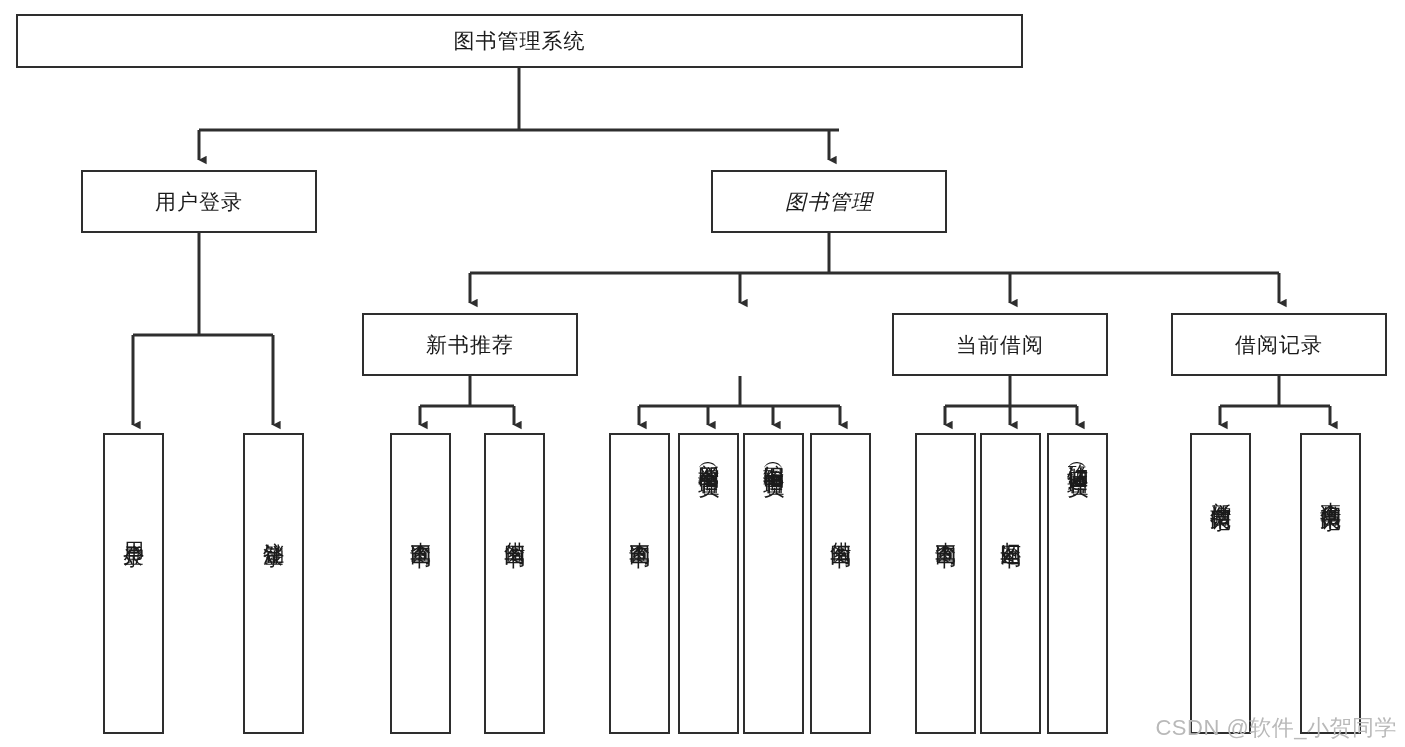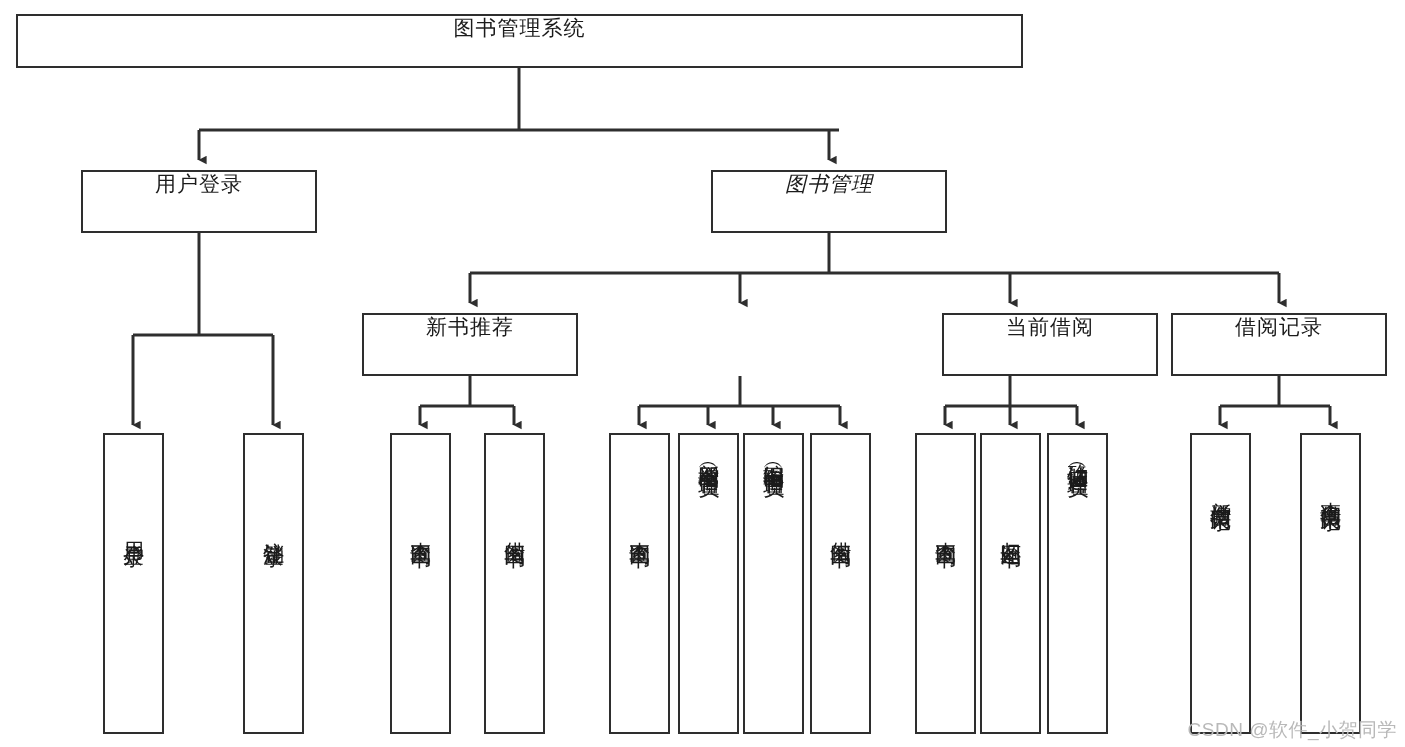--- a/index.html
+++ b/index.html
@@ -6,20 +6,21 @@
   body{width:1405px;height:747px;font-family:"Liberation Sans","DejaVu Sans",sans-serif;}
   #stage{position:relative;width:1405px;height:747px;overflow:hidden;background:#fff;}
   #edges{position:absolute;left:0;top:0;width:1405px;height:747px;}
 
   .node{
     position:absolute;
     box-sizing:border-box;
     background:#ffffff;
     border:2px solid #2e2e2e;
     display:flex;
+    align-items:center;
     justify-content:center;
     color:#1b1b1b;
   }
   .node .label{
     font-size:21px;
     line-height:1.12;
     letter-spacing:1px;
     white-space:nowrap;
     color:#1b1b1b;
   }
@@ -39,21 +40,21 @@
     white-space:nowrap;
   }
   .node.vert.mid .label{ margin-top:86px; }
   .node.vert.topish .label{ margin-top:8px; }
   .node.vert.midlow .label{ margin-top:46px; }
 
   .watermark{
     position:absolute;
     right:8px;
     bottom:4px;
-    font-size:19px;
+    font-size:22px;
     color:#b9b9b9;
     letter-spacing:0.5px;
     white-space:nowrap;
     font-family:"Liberation Sans","DejaVu Sans",sans-serif;
   }
 </style>
 </head>
 <body>
 
 <div id="stage">
@@ -115,21 +116,21 @@
   <div class="node" style="left:81px;top:170px;width:236px;height:63px;">
     <span class="label">用户登录</span>
   </div>
   <div class="node" style="left:711px;top:170px;width:236px;height:63px;font-style:italic;">
     <span class="label">图书管理</span>
   </div>
 
   <div class="node" style="left:362px;top:313px;width:216px;height:63px;">
     <span class="label">新书推荐</span>
   </div>
-  <div class="node" style="left:942px;top:313px;width:216px;height:63px;">
+  <div class="node" style="left:892px;top:313px;width:216px;height:63px;">
     <span class="label">当前借阅</span>
   </div>
   <div class="node" style="left:1171px;top:313px;width:216px;height:63px;">
     <span class="label">借阅记录</span>
   </div>
 
   <div class="node vert mid" style="left:103px;top:433px;width:61px;height:301px;">
     <span class="label">用户登录</span>
   </div>
   <div class="node vert mid" style="left:243px;top:433px;width:61px;height:301px;">

